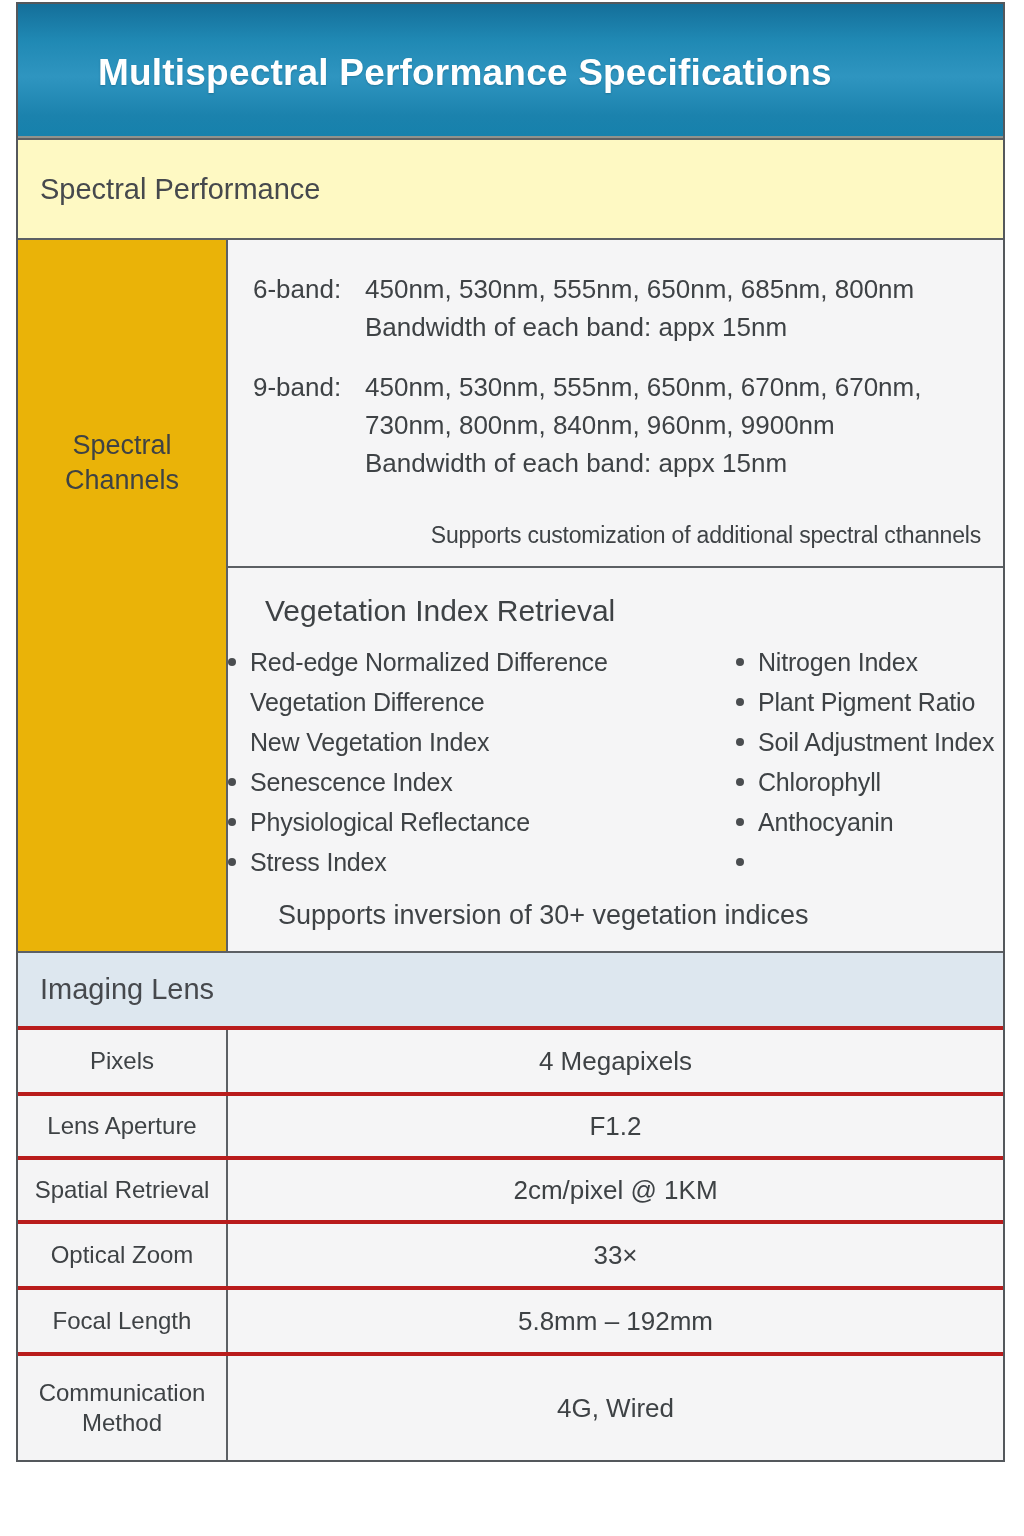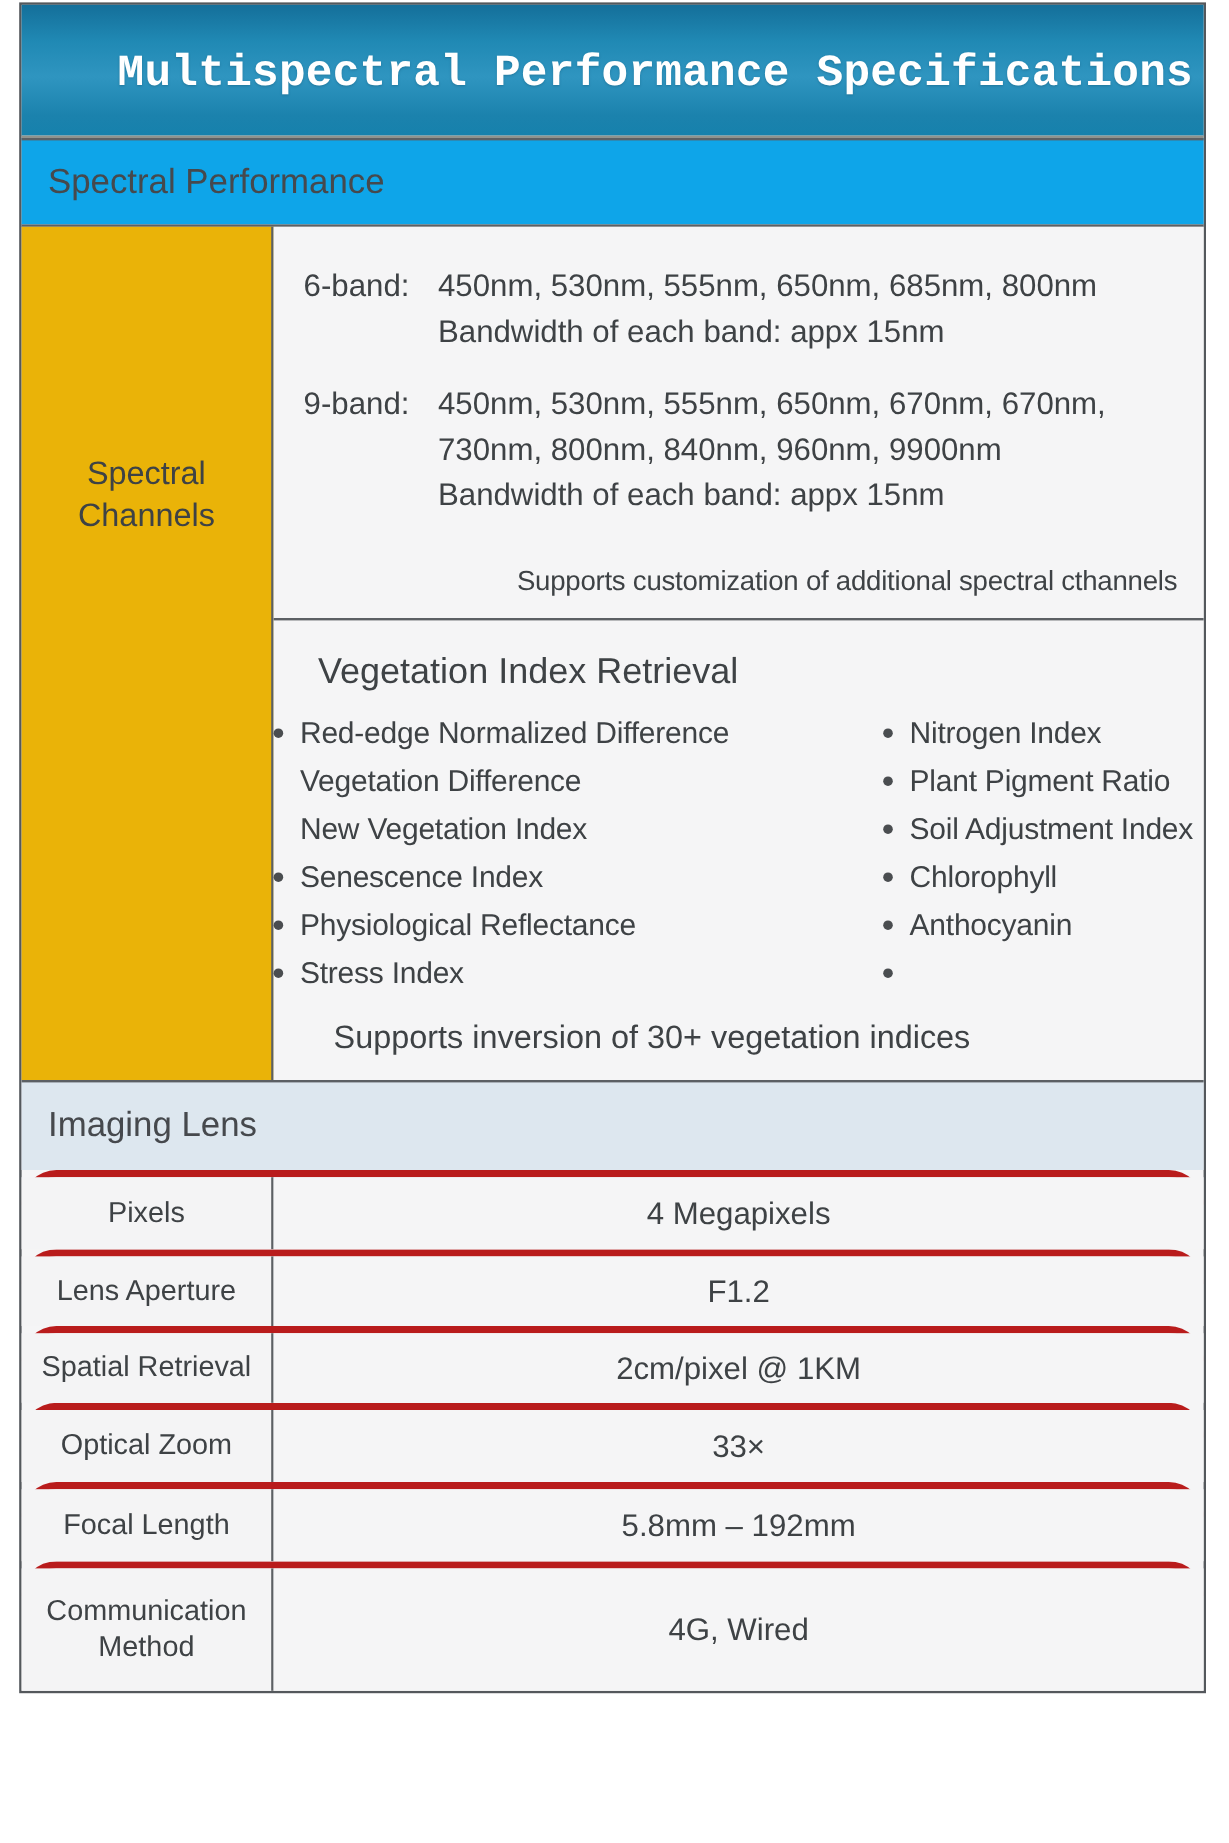--- a/index.html
+++ b/index.html
@@ -15,44 +15,43 @@
   .spec-table {
     position: absolute;
     left: 16px; top: 2px;
     width: 989px;
     border: 2.5px solid #54585c;
     background: #f5f5f6;
   }
 
   
   .hero {
-    height: 111px;
+    height: 134px;
     background: linear-gradient(180deg, #146f9a 0%, #2089b4 28%, #2f95c0 55%, #1b82ad 85%, #1681ac 100%);
     border-bottom: 2px solid #8f938e;
     display: flex; align-items: center;
     padding: 6px 0 0 80px;
-    font-family: Liberation Mono, monospace;
   }
   .hero h1 {
     color: #ffffff;
     font-size: 37px;
     font-weight: bold;
     letter-spacing: 0.2px;
     text-shadow: 0 1px 2px rgba(0,40,60,0.25);
   }
 
   
   .section-header {
     display: flex; align-items: center;
     padding-left: 22px;
     font-size: 29px;
     color: #46494d;
     border-top: 2px solid #5c6064;
   }
-  .section-header.spectral { height: 72px; background: #0ea5e9; }
+  .section-header.spectral { height: 100px; background: #fef9c3; }
   .section-header.imaging  { height: 75px; background: #dde7ef; }
 
   
   .split {
     display: grid;
     grid-template-columns: 210px 1fr;
     border-top: 2px solid #5c6064;
   }
   .split-left {
     border-right: 2px solid #5c6064;
@@ -109,22 +108,21 @@
   .veg-note {
     margin-top: 18px;
     padding-left: 50px;
     font-size: 27px;
   }
 
   
   .spec-row {
     display: grid;
     grid-template-columns: 210px 1fr;
-    border-top: 6px solid #b91c1c;
-    border-radius: 29px;
+    border-top: 4px solid #b91c1c;
   }
   .spec-row .label {
     border-right: 2px solid #5c6064;
     background: #f4f4f5;
     display: flex; align-items: center; justify-content: center;
     text-align: center;
     font-size: 24px;
     line-height: 30px;
     padding: 0 4px;
   }

